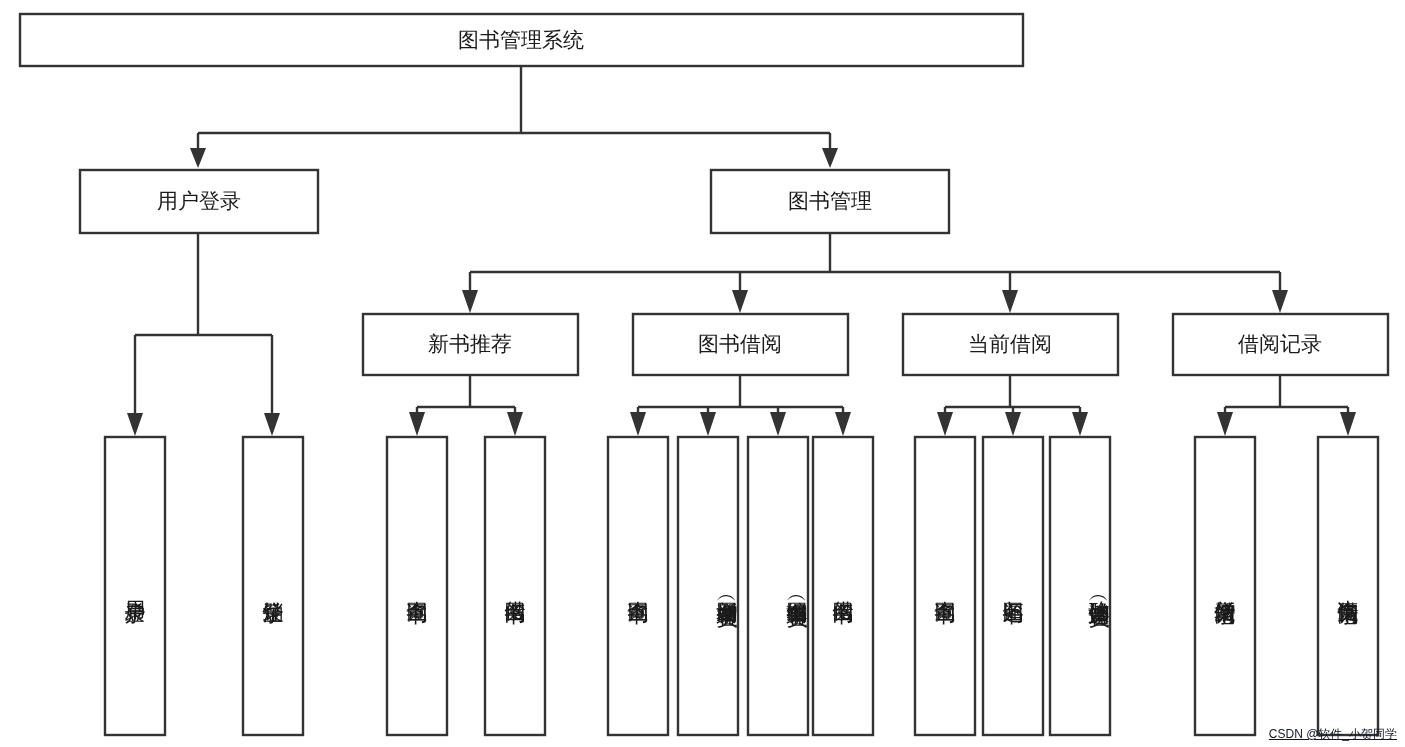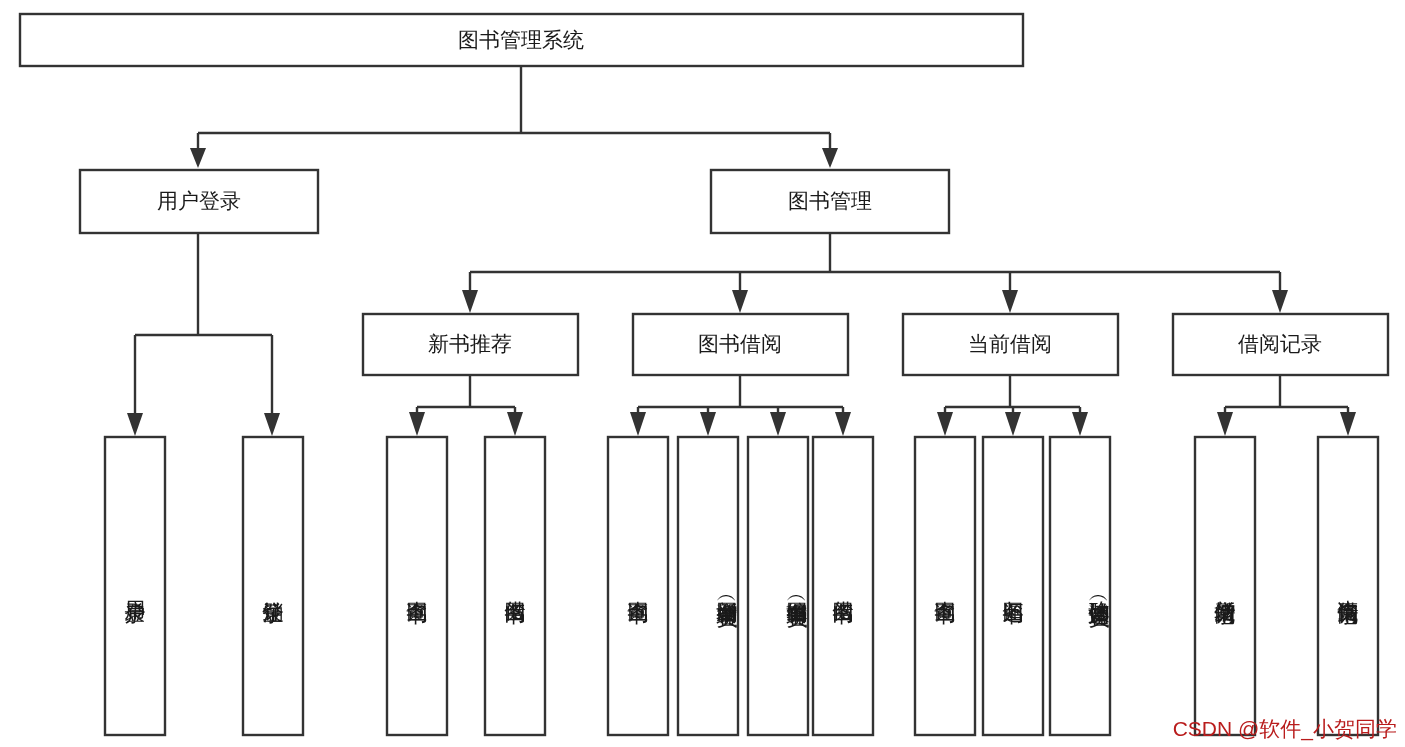--- a/index.html
+++ b/index.html
@@ -67,24 +67,25 @@
     pointer-events: none;
   }
   .leaf-label.center-v {
     align-items: center;
   }
   .watermark {
     position: absolute;
     right: 8px;
     bottom: 4px;
     font-family: "Liberation Sans", "DejaVu Sans", sans-serif;
-    font-size: 21px;
-    color: #b91c1c;
+    font-size: 12px;
+    color: #0f172a;
     white-space: nowrap;
     user-select: none;
+    text-decoration: underline;
   }
 </style>
 </head>
 <body>
 
 <div id="diagram-root">
 
   <svg class="flow" viewBox="0 0 1405 747">
 
     <g>

